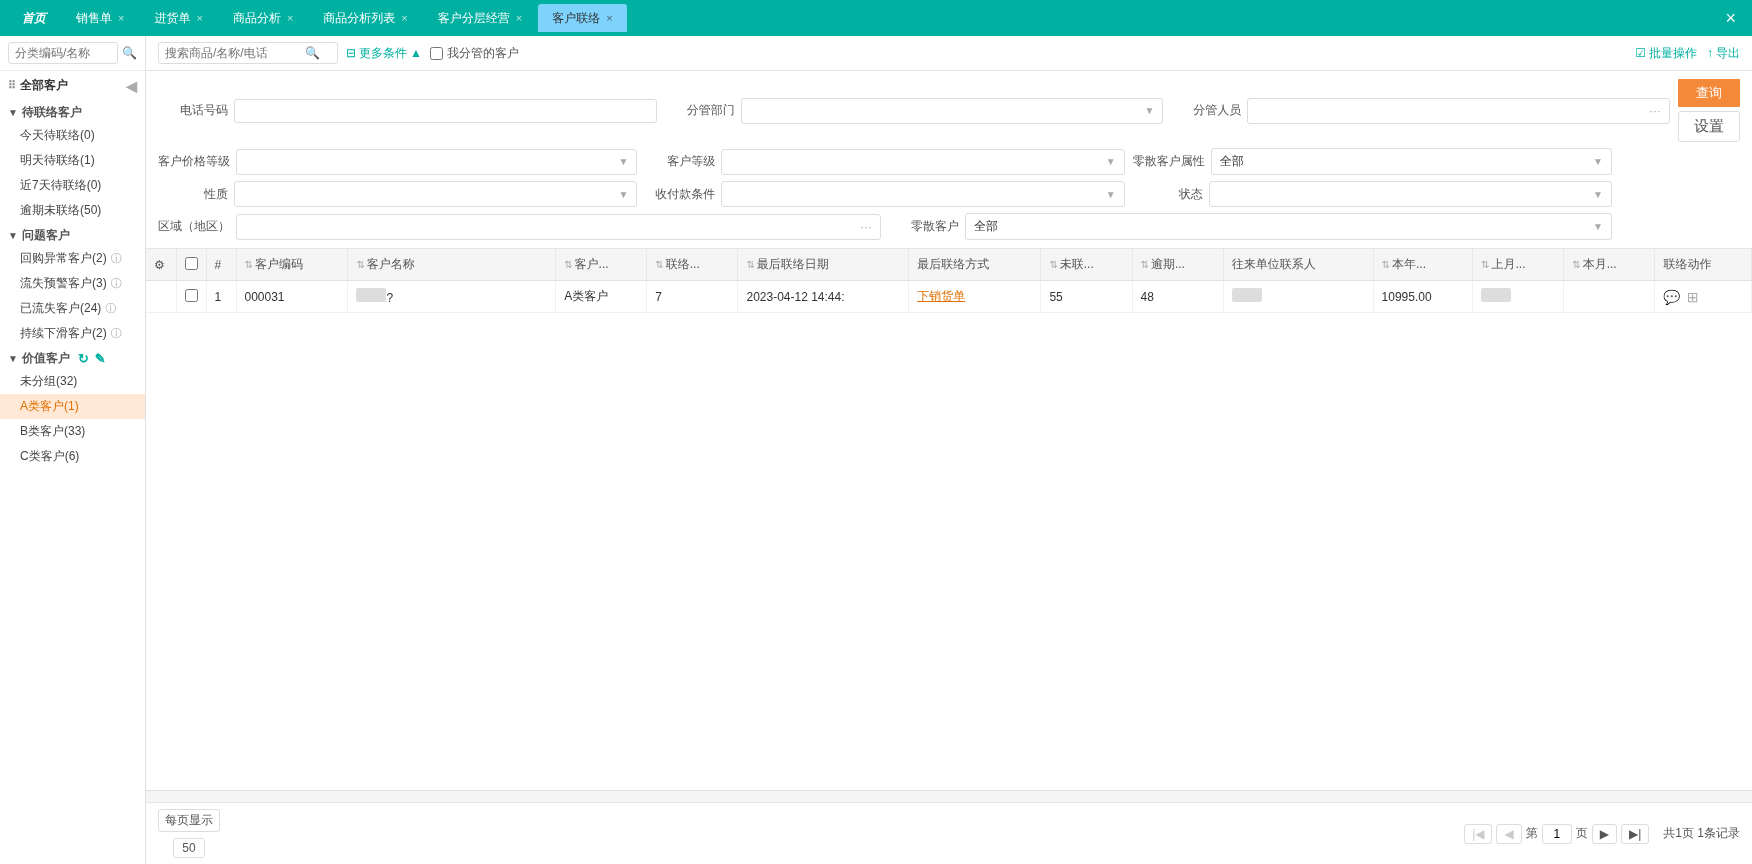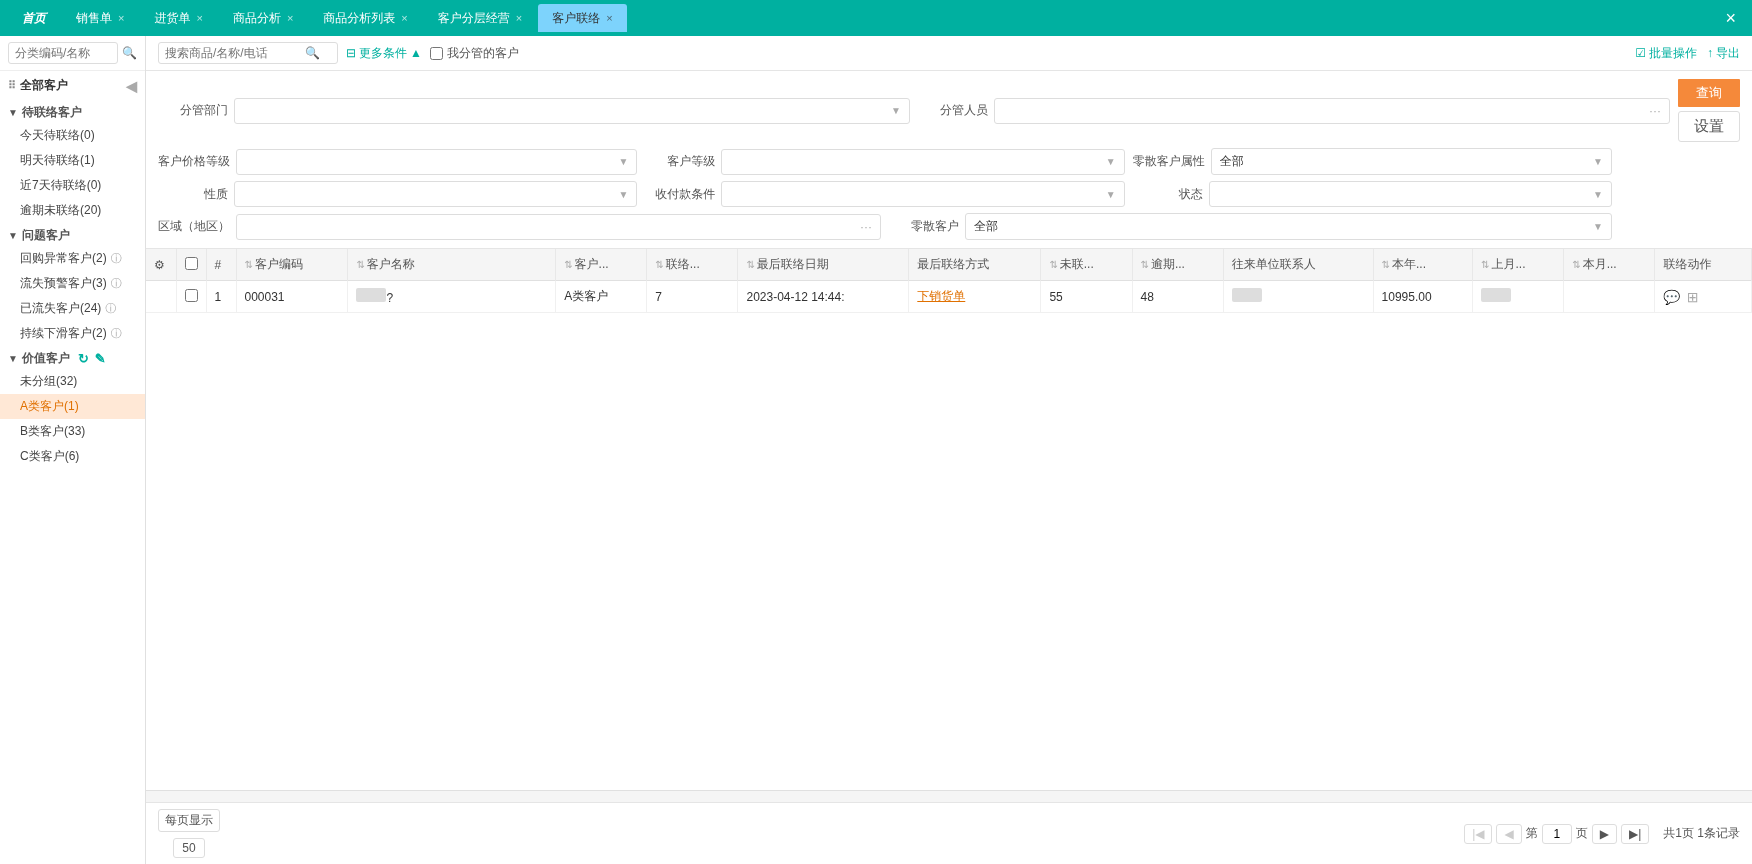--- a/index.html
+++ b/index.html
@@ -407,21 +407,21 @@
     <div class="sidebar-item">
       <span>今天待联络(0)</span>
     </div>
     <div class="sidebar-item">
       <span>明天待联络(1)</span>
     </div>
     <div class="sidebar-item">
       <span>近7天待联络(0)</span>
     </div>
     <div class="sidebar-item">
-      <span>逾期未联络(20)</span>
+      <span>逾期未联络(50)</span>
     </div>
 
     <div class="sidebar-group-label">
       <span class="arrow">▼</span>
       <span>问题客户</span>
     </div>
     <div class="sidebar-item">
       <span>回购异常客户(2)</span>
       <span class="info-icon">ⓘ</span>
     </div>
@@ -482,20 +482,24 @@
         <div class="export-btn">
           <span>↑</span>
           <span>导出</span>
         </div>
       </div>
     </div>
 
     <div class="filter-area">
 
       <div class="filter-row">
+        <div class="filter-field">
+          <span class="filter-label">电话号码</span>
+          <input class="filter-input" type="text" style="">
+        </div>
         <div class="filter-field">
           <span class="filter-label">分管部门</span>
           <div class="filter-select">
             <span class="filter-value"></span>
             <span class="chevron">▼</span>
           </div>
         </div>
         <div class="filter-field">
           <span class="filter-label">分管人员</span>
           <div class="filter-select" style="flex:1;">

